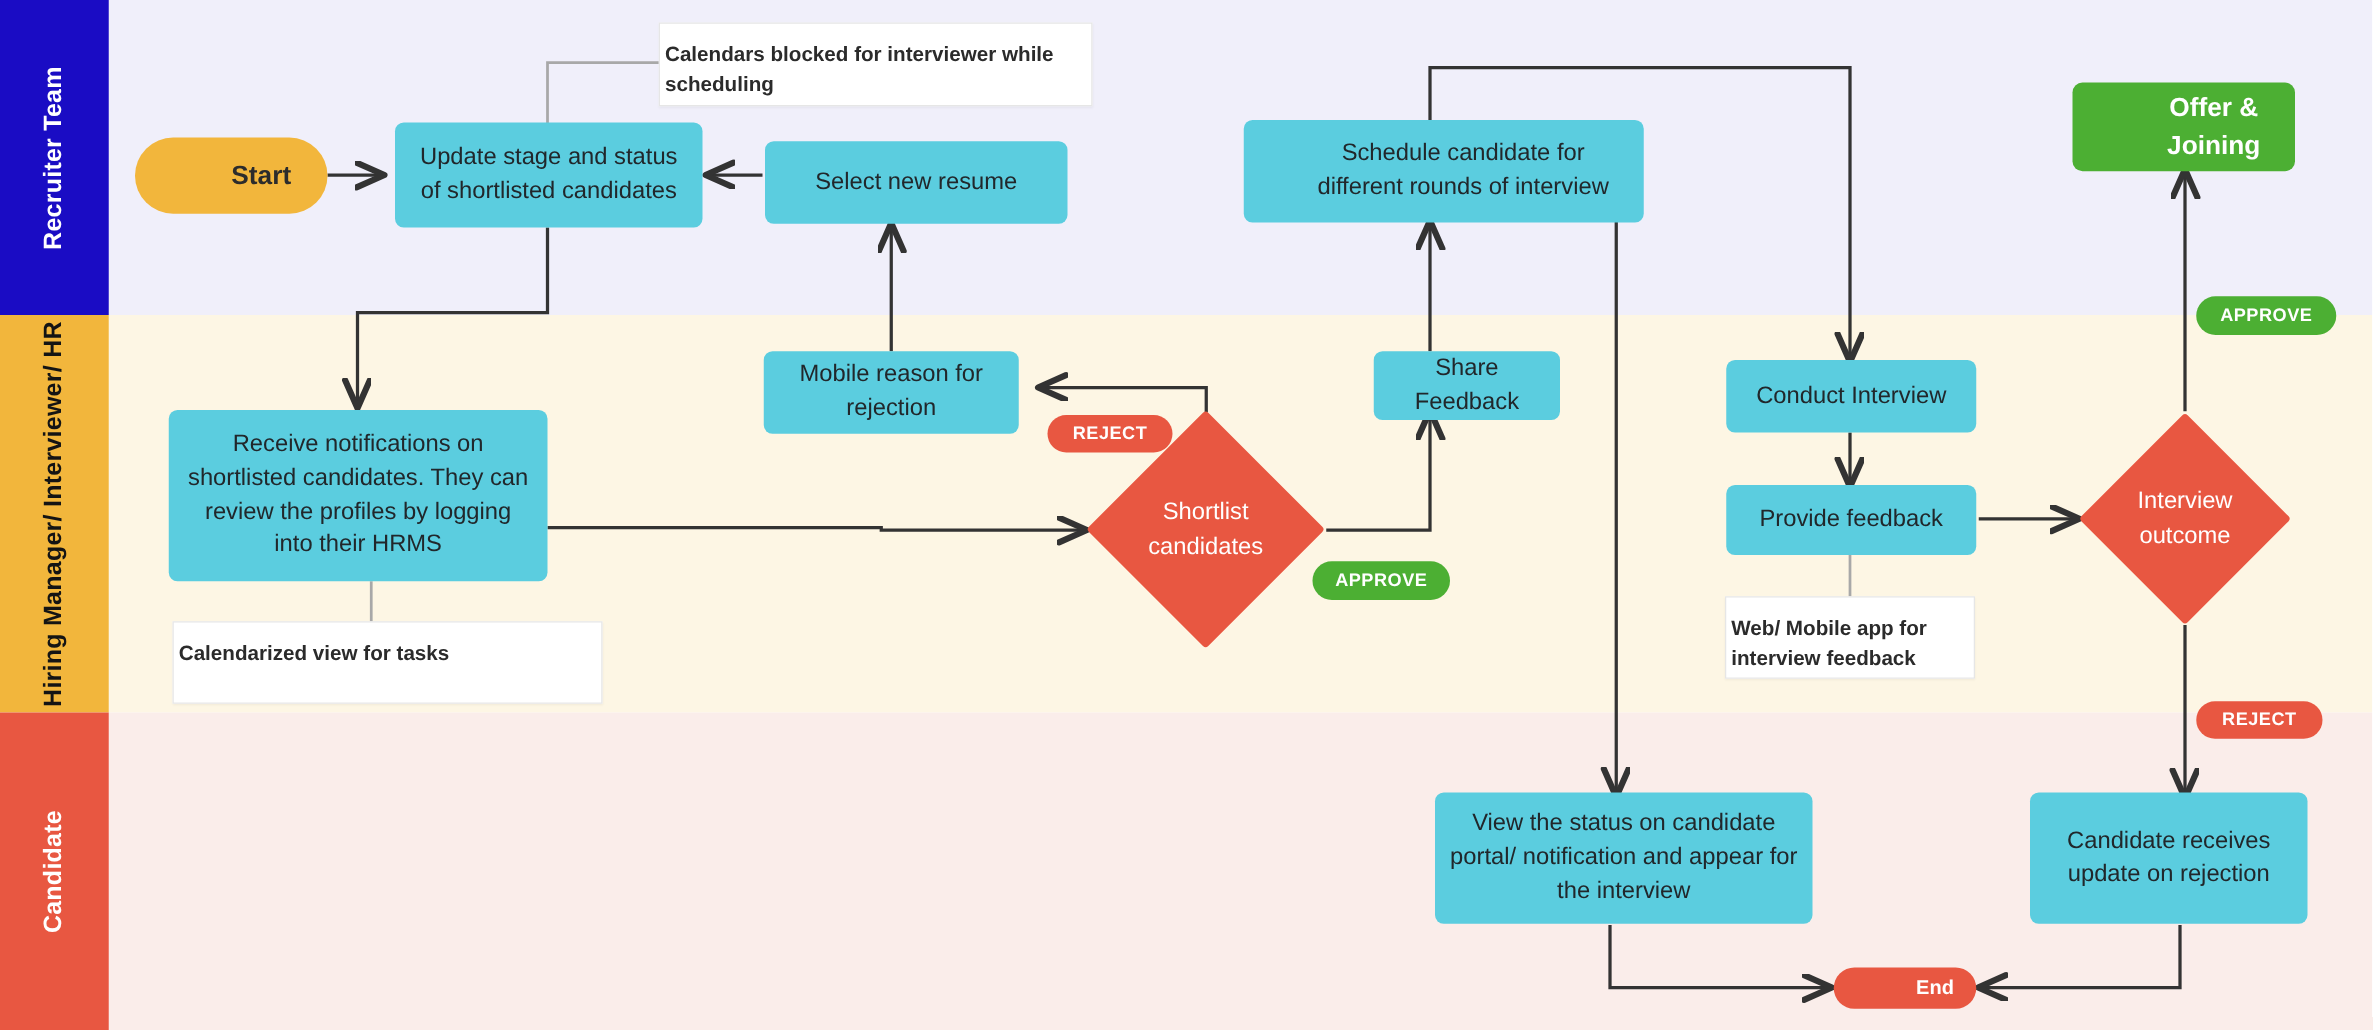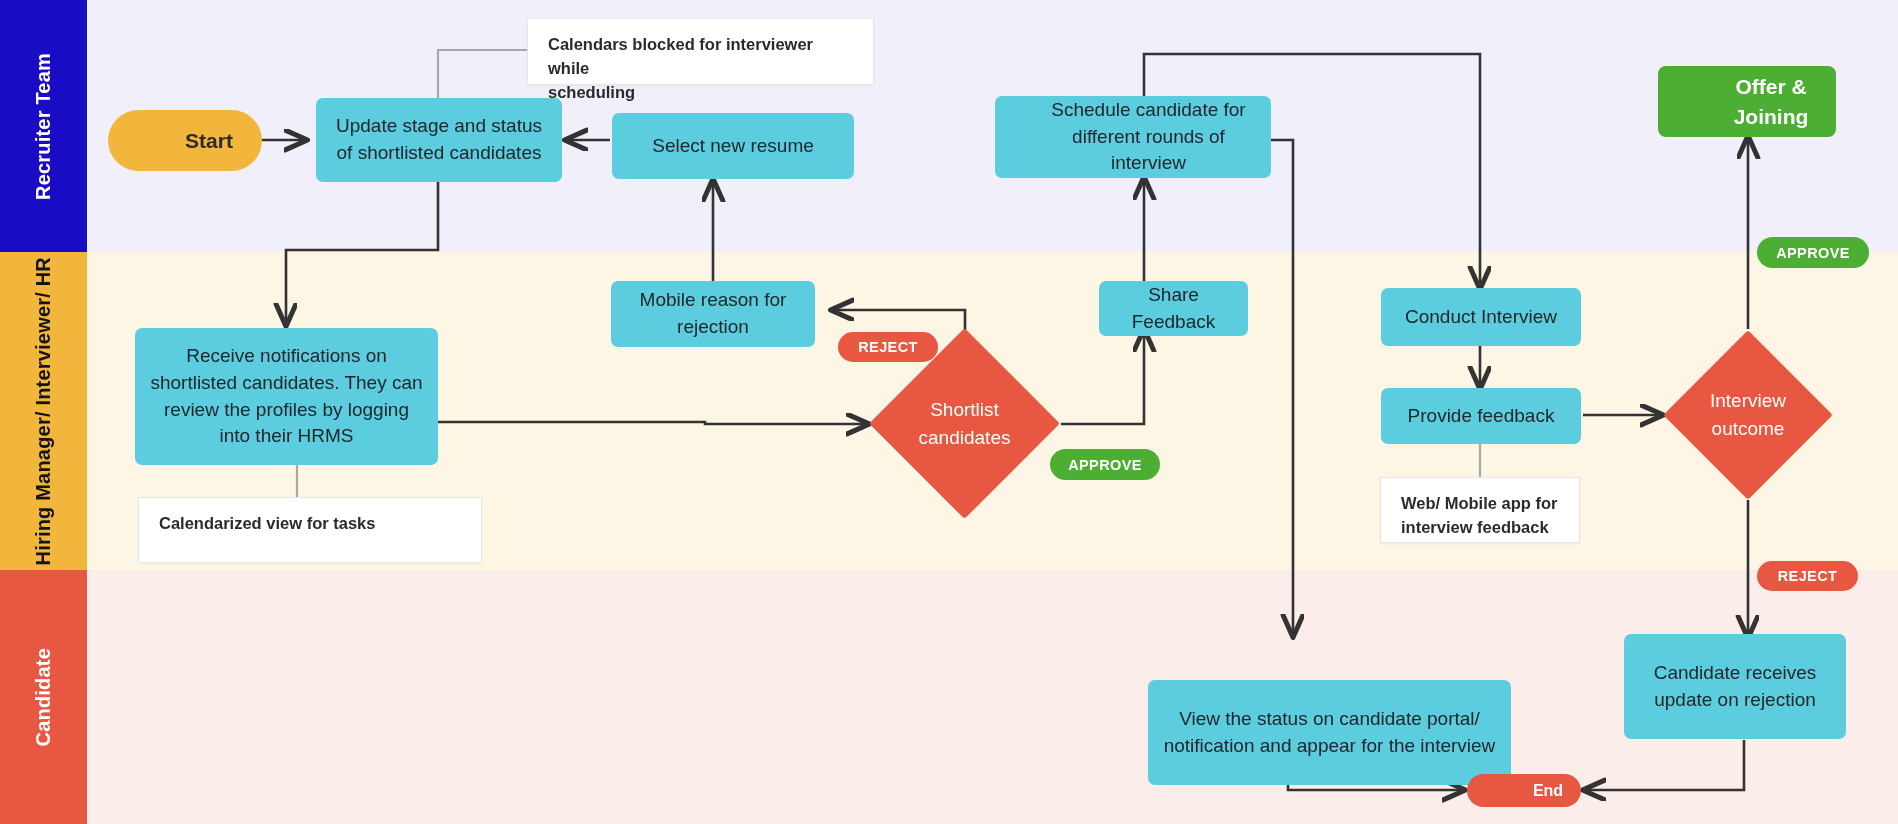--- a/index.html
+++ b/index.html
@@ -31,21 +31,21 @@
   .diamond .dshape{position:absolute;left:0;top:0;width:100%;height:100%;
         background:#E85741;transform:rotate(45deg);border-radius:3px;}
   .diamond .dtext{position:absolute;left:0;top:0;width:100%;height:100%;
         display:flex;align-items:center;justify-content:center;text-align:center;
         color:#ffffff;font-size:19px;line-height:1.45;z-index:2;}
   .pill{position:absolute;border-radius:999px;display:flex;align-items:center;
         justify-content:center;color:#fff;font-weight:bold;font-size:14.5px;letter-spacing:.4px;}
   .pill.approve{background:#4CAF33;}
   .pill.reject{background:#E85741;}
   .note{position:absolute;background:#ffffff;border:1px solid #e6e6e6;
-        box-sizing:border-box;padding:14px 20px;font-weight:bold;font-size:16.5px;
+        box-sizing:border-box;padding:14px 4px;font-weight:bold;font-size:16.5px;
         line-height:1.45;color:#2b2b2b;box-shadow:0 1px 2px rgba(0,0,0,.05);}
   .note .ntxt{display:block;}
 </style>
 </head>
 <body>
 
 <div id="canvas">
 
   <div class="lane" style="top:0;height:252px;">
     <div class="lane-body" style="background:#F0EFFA;"></div>
@@ -121,21 +121,21 @@
   </div>
 
   <div class="node proc" style="left:316px;top:98px;width:246px;height:84px;">
     <span>Update stage and status of shortlisted candidates</span>
   </div>
 
   <div class="node proc" style="left:612px;top:113px;width:242px;height:66px;">
     <span>Select new resume</span>
   </div>
 
-  <div class="node proc" style="left:995px;top:96px;width:276px;height:82px;padding-left:43px;">
+  <div class="node proc" style="left:995px;top:96px;width:320px;height:82px;padding-left:43px;">
     <span>Schedule candidate for different rounds of interview</span>
   </div>
 
   <div class="node green" style="left:1658px;top:66px;width:178px;height:71px;">
     <span>Offer &amp; Joining</span>
   </div>
 
   <div class="node proc" style="left:135px;top:328px;width:303px;height:137px;">
     <span>Receive notifications on shortlisted candidates. They can review the profiles by logging into their HRMS</span>
   </div>
@@ -159,21 +159,21 @@
 
   <div class="node proc" style="left:1381px;top:388px;width:200px;height:56px;">
     <span>Provide feedback</span>
   </div>
 
   <div class="diamond" style="left:1688px;top:355px;width:120px;height:120px;">
     <div class="dshape"></div>
     <div class="dtext">Interview outcome</div>
   </div>
 
-  <div class="node proc" style="left:1148px;top:634px;width:363px;height:105px;margin-top:46px;">
+  <div class="node proc" style="left:1148px;top:634px;width:302px;height:105px;">
     <span>View the status on candidate portal/ notification and appear for the interview</span>
   </div>
 
   <div class="node proc" style="left:1624px;top:634px;width:222px;height:105px;">
     <span>Candidate receives update on rejection</span>
   </div>
 
   <div class="node term end" style="left:1467px;top:774px;width:114px;height:33px;">
     <span>End</span>
   </div>

